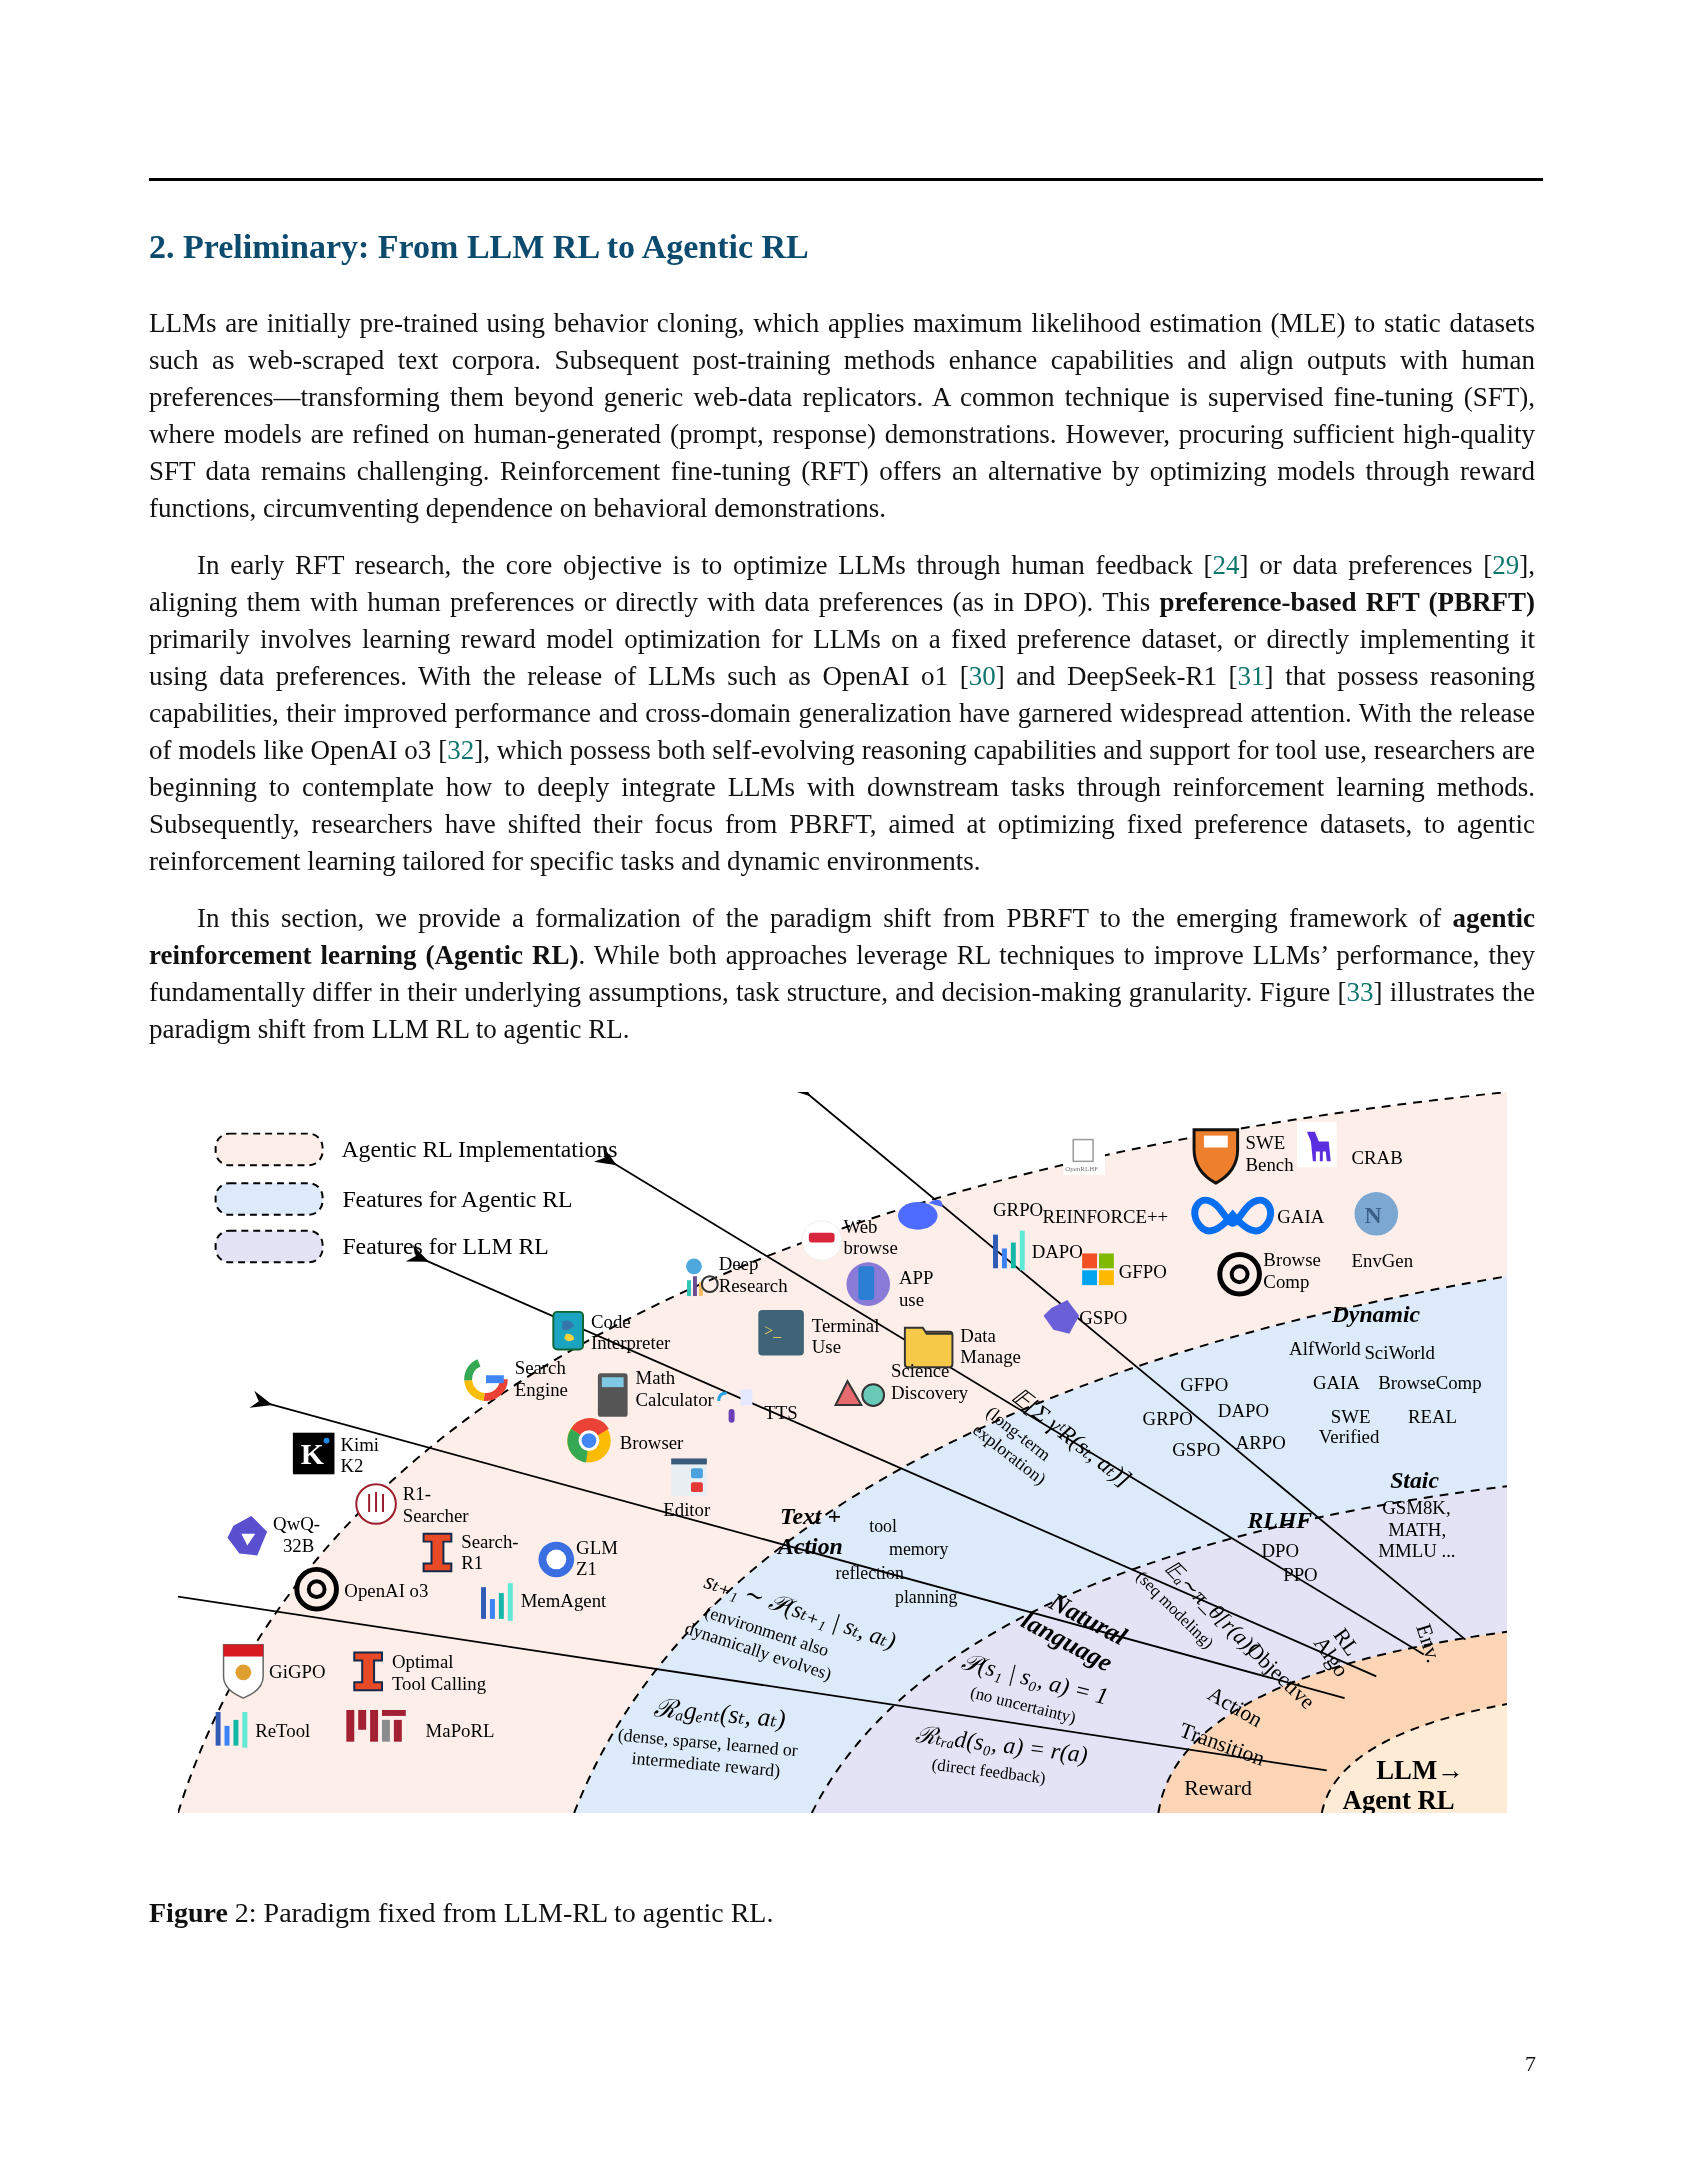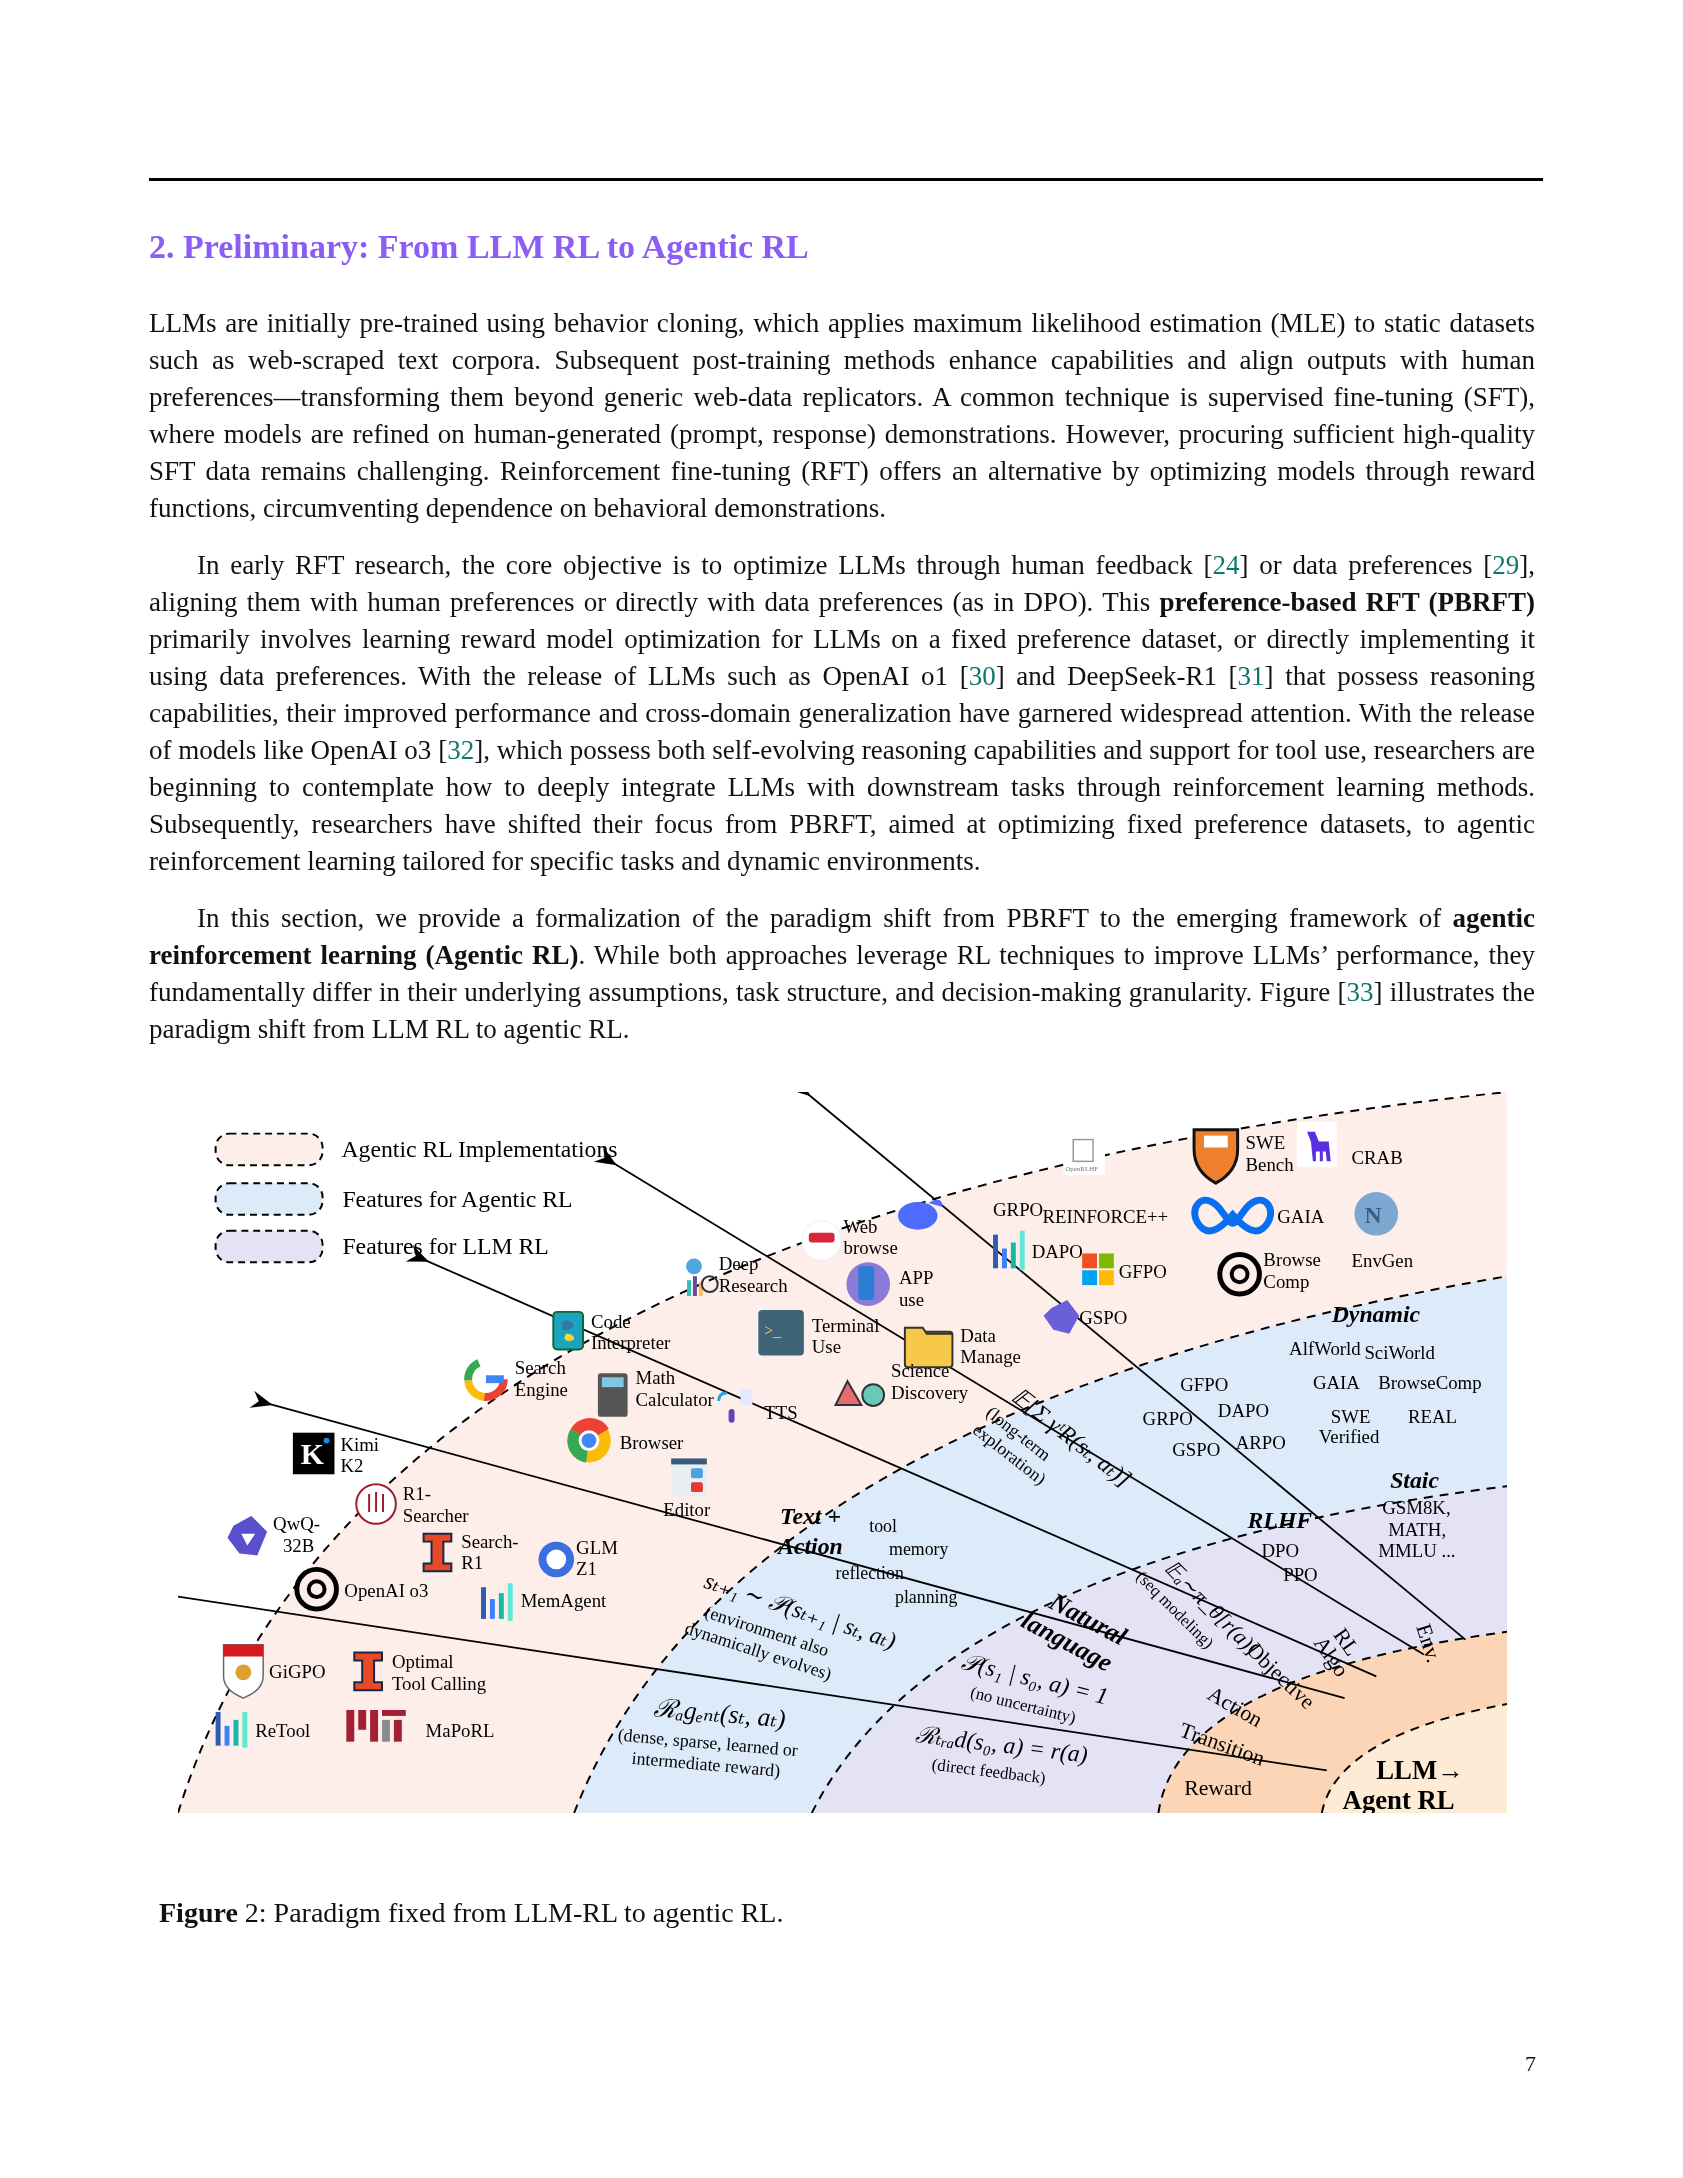--- a/index.html
+++ b/index.html
@@ -1,27 +1,27 @@
 <!DOCTYPE html>
 <html><head>
 <meta charset="utf-8">
 <style>
   html,body{margin:0;padding:0;background:#fff;}
   body{width:1683px;height:2178px;position:relative;font-family:"DejaVu Serif","Liberation Serif",serif;color:#111;}
   .rule{position:absolute;left:149px;top:178px;width:1394px;height:3px;background:#000;}
-  .title{position:absolute;left:149px;top:228px;font-size:34px;font-weight:bold;color:#8b5cf6;font-family:"Liberation Serif","DejaVu Serif",serif;}
+  .title{position:absolute;left:149px;top:228px;font-size:34px;font-weight:bold;color:#0c4a6e;font-family:"Liberation Serif","DejaVu Serif",serif;}
   .body-text{position:absolute;left:149px;width:1394px;font-size:27px;line-height:37px;text-align:justify;font-family:"Liberation Serif","DejaVu Serif",serif;}
   .body-text p{margin:0 8px 20px 0;}
   .body-text p.indent{text-indent:48px;}
   .cite{color:#0f766e;}
   .p1{top:305px;}
   .figure{position:absolute;left:178px;top:1092px;width:1329px;height:721px;}
   .figure svg{width:100%;height:100%;}
   .caption{position:absolute;left:149px;top:1897px;font-size:28px;font-family:"Liberation Serif","DejaVu Serif",serif;}
-  .caption b{font-weight:bold;margin-left:10px;}
+  .caption b{font-weight:bold;}
   .pagenum{position:absolute;left:1525px;top:2051px;font-size:22px;font-family:"Liberation Serif","DejaVu Serif",serif;}
   svg text{font-family:"Liberation Serif","DejaVu Serif",serif;}
 </style>
 </head>
 <body>
 
 <div class="rule"></div>
 
 <div class="title">
   <span>2.</span>

